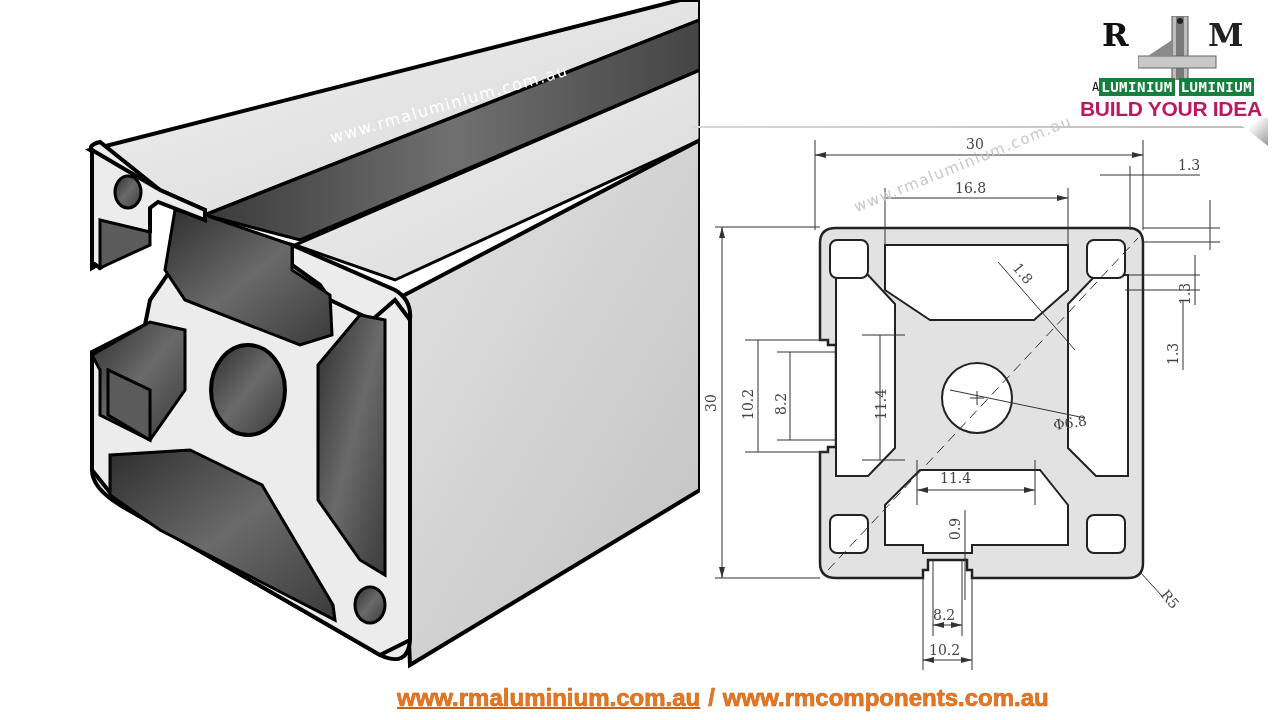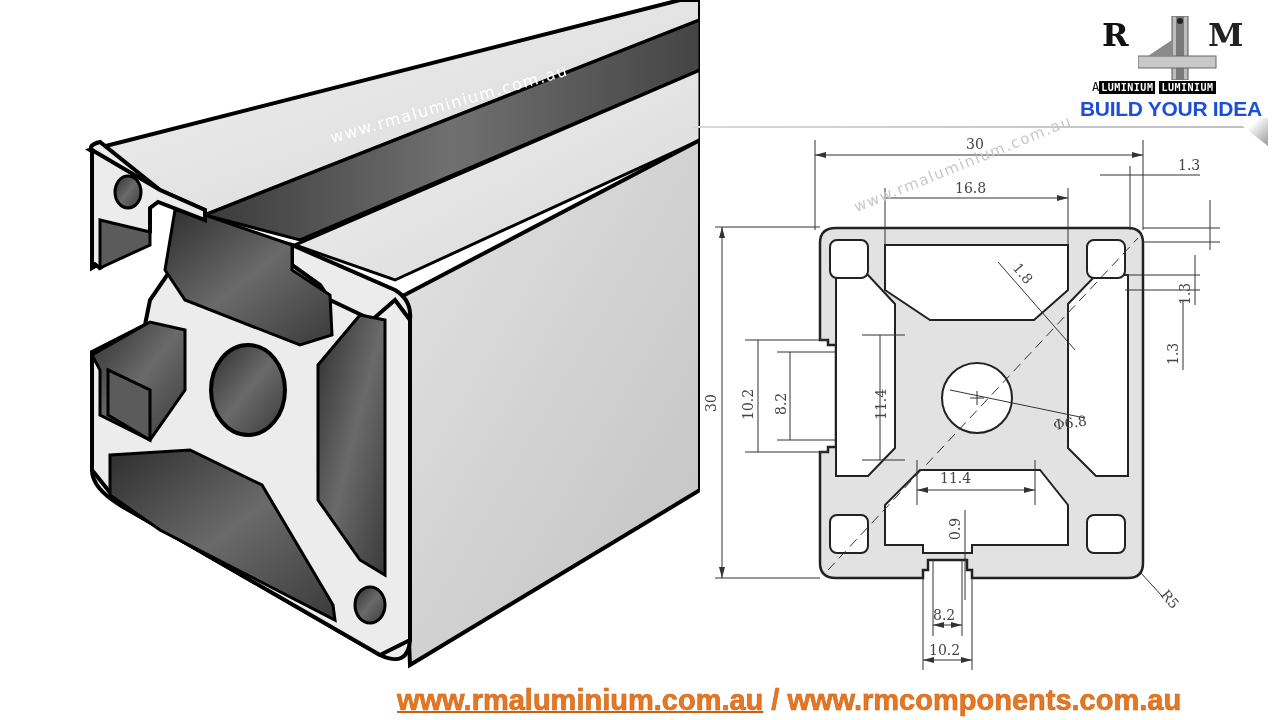--- a/index.html
+++ b/index.html
@@ -17,39 +17,39 @@
     font-weight: bold; color: #111; letter-spacing: 0;
   }
   .logo-R { left: 4px; }
   .logo-M { left: 110px; color: #222; }
   .logo-strip {
     position: absolute; left: 2px; top: 70px; width: 160px; height: 14px;
     display: flex; gap: 4px; align-items: center;
   }
   .logo-a { font-size: 12px; color: #111; font-family: "DejaVu Sans Mono", monospace; }
   .logo-word {
-    background: #000000; color: #fff; font-family: "DejaVu Sans Mono", monospace;
-    font-size: 10px; font-weight: bold; padding: 1px 2px; letter-spacing: 0.5px;
+    background: #15803d; color: #fff; font-family: "DejaVu Sans Mono", monospace;
+    font-size: 14px; font-weight: bold; padding: 1px 2px; letter-spacing: 0.5px;
   }
   .tagline {
     position: absolute; left: -10px; top: 87px; font-size: 21px; font-weight: bold;
-    color: #1d4ed8; white-space: nowrap; letter-spacing: -0.3px;
+    color: #be185d; white-space: nowrap; letter-spacing: -0.3px;
   }
   .header-rule {
     position: absolute; left: 692px; top: 126px; width: 560px; height: 2px;
     background: linear-gradient(to right, #d8d8d8, #bfbfbf);
   }
   .corner-swoosh {
     position: absolute; left: 1232px; top: 118px; width: 36px; height: 28px;
     background: linear-gradient(135deg, #ffffff 0%, #ffffff 40%, #9a9a9a 100%);
     clip-path: polygon(0 0, 100% 0, 100% 100%);
   }
   #footer-links {
     position: absolute; left: 397px; top: 684px; width: 700px; height: 30px;
-    font-family: "Liberation Sans", sans-serif; font-size: 29px; font-weight: bold;
+    font-family: "Liberation Sans", sans-serif; font-size: 24px; font-weight: bold;
     color: #e87722; white-space: nowrap;
     -webkit-text-stroke: 0.6px #c95f10;
   }
   #footer-links a { color: #e87722; text-decoration: underline; text-decoration-thickness: 2px; }
   #footer-links .sep { margin: 0 8px; color: #e87722; }
   .wm {
     position: absolute; font-family: "DejaVu Sans", sans-serif; white-space: nowrap;
     transform-origin: left bottom; pointer-events: none;
   }
   #wm-render { left: 333px; top: 128px; font-size: 16px; color: #ffffff; transform: rotate(-16deg); letter-spacing: 1.5px; }

